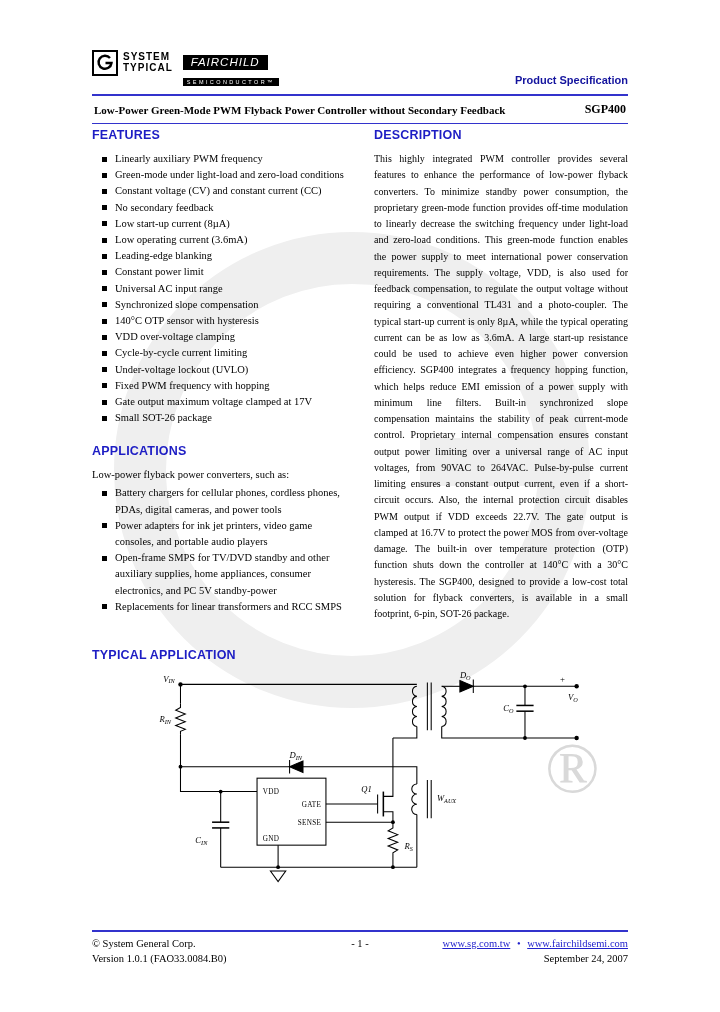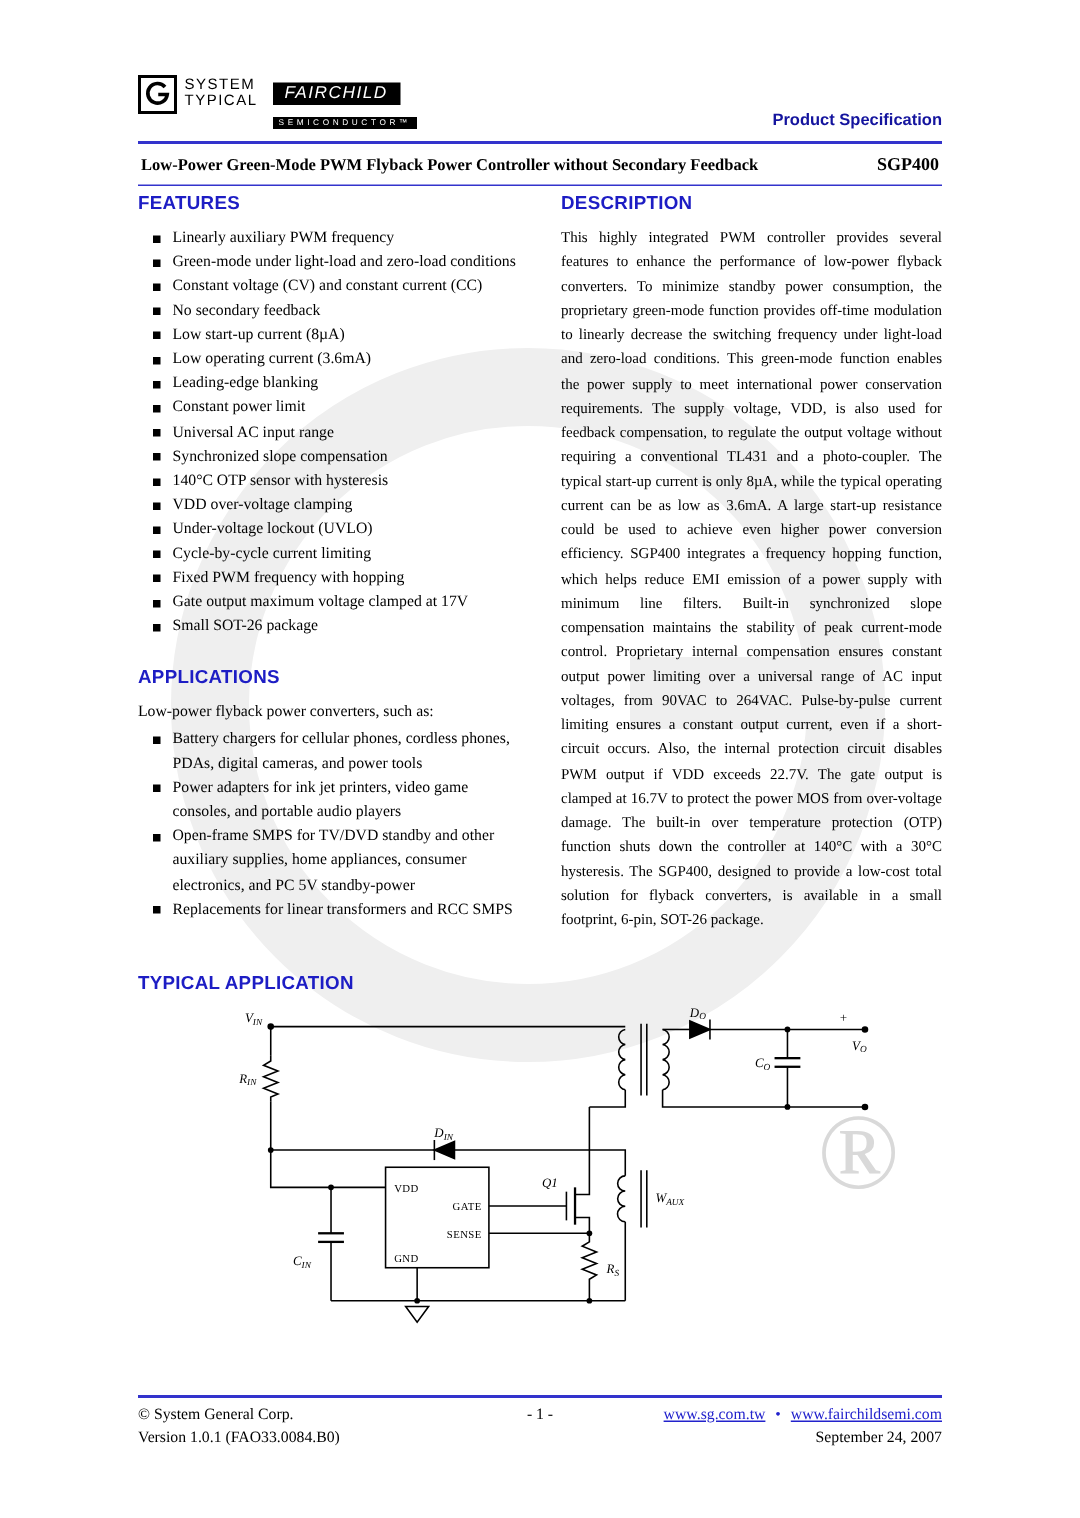--- a/index.html
+++ b/index.html
@@ -12,21 +12,21 @@
     overflow:hidden;
   }
   .page { position:relative; width:720px; height:1012px; padding:50px 92px 0 92px; }
   .watermark { position:absolute; left:0; top:0; z-index:0; pointer-events:none; }
   .content { position:relative; z-index:1; }
 
   
   .header-row { display:flex; justify-content:space-between; align-items:flex-end; margin-bottom:6px; }
   .logos { display:flex; align-items:flex-start; gap:10px; }
   .sg-logo { display:flex; align-items:center; gap:5px; }
-  .sg-text { font-family:"Liberation Sans", sans-serif; font-weight:normal; font-size:10px; letter-spacing:1px; line-height:1.08; }
+  .sg-text { font-family:"Liberation Sans", sans-serif; font-weight:bold; font-size:10px; letter-spacing:1px; line-height:1.08; }
   .fc-logo { margin-top:2px; }
   .fc-name { background:#000; color:#fff; font-family:"Liberation Sans", sans-serif;
              font-weight:normal; font-style:italic; font-size:11.5px; letter-spacing:1px;
              padding:1px 8px 2px 8px; display:inline-block; }
   .fc-sub { background:#000; color:#fff; font-family:"Liberation Sans", sans-serif;
             font-size:5.5px; letter-spacing:2.4px; padding:1px 4px; display:inline-block; margin-top:1px; }
   .prod-spec { font-family:"Liberation Sans", sans-serif; font-weight:bold; font-size:11px; color:#14149e; padding-bottom:2px; }
 
   .rule { height:2px; background:#3333cc; }
   .rule-thin { height:1px; background:#3333cc; }
@@ -159,25 +159,25 @@
           <li>
               <span class="sq"></span>
               <span>140°C OTP sensor with hysteresis</span>
             </li>
           <li>
               <span class="sq"></span>
               <span>VDD over-voltage clamping</span>
             </li>
           <li>
               <span class="sq"></span>
+              <span>Cycle-by-cycle current limiting</span>
+            </li>
+          <li>
+              <span class="sq"></span>
               <span>Under-voltage lockout (UVLO)</span>
-            </li>
-          <li>
-              <span class="sq"></span>
-              <span>Cycle-by-cycle current limiting</span>
             </li>
           <li>
               <span class="sq"></span>
               <span>Fixed PWM frequency with hopping</span>
             </li>
           <li>
               <span class="sq"></span>
               <span>Gate output maximum voltage clamped at 17V</span>
             </li>
           <li>

